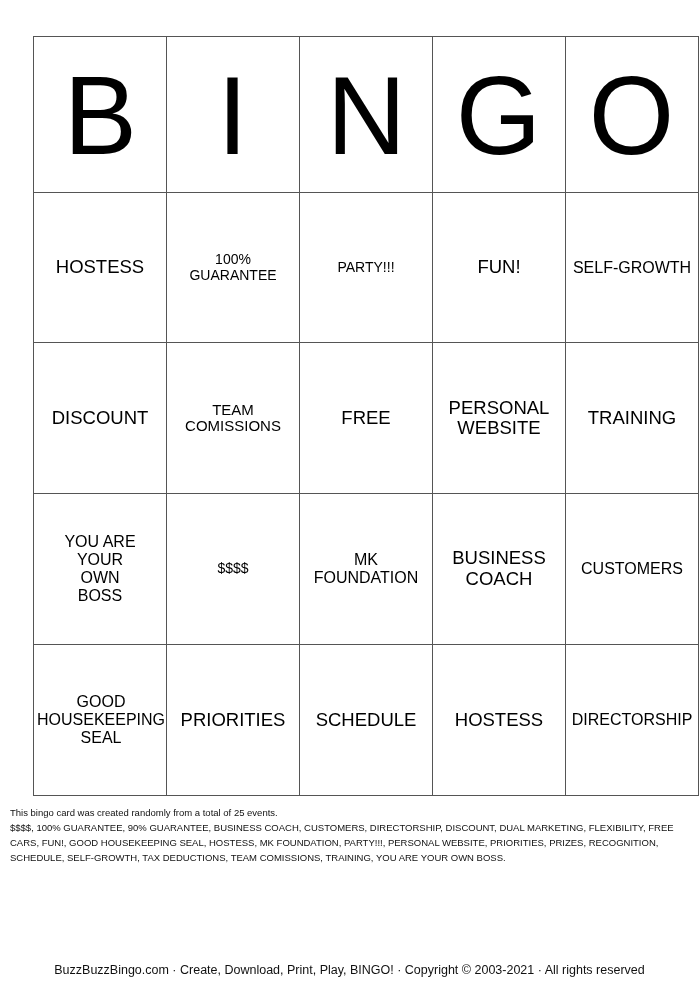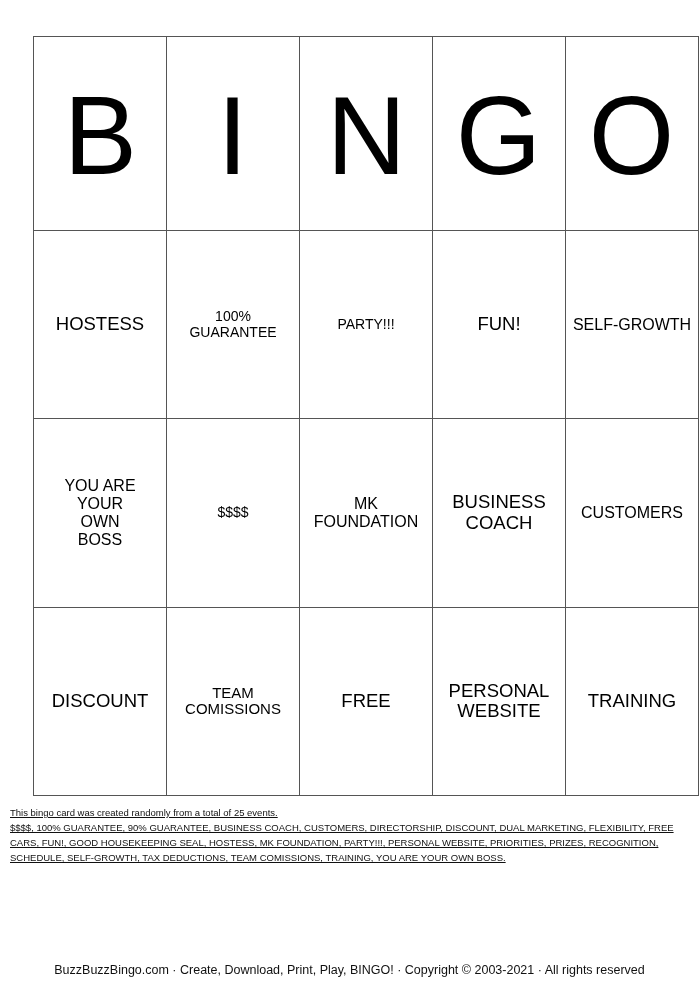--- a/index.html
+++ b/index.html
@@ -29,21 +29,21 @@
     .s18 { font-size: 18.5px; }
     .s17 { font-size: 14px; }
     .s16 { font-size: 16px; }
     .s15 { font-size: 15px; }
     .s14 { font-size: 16px; }
     .cell-text { white-space: pre-line; display: inline-block; }
     .info {
       position: absolute; left: 10px; top: 805px; width: 680px;
       font-size: 9.5px; line-height: 15px; color: #111;
     }
-    .info p { margin: 0; text-decoration: underline; }
+    .info p { margin: 0; }
     .footer {
       position: absolute; left: 0; top: 963px; width: 699px;
       text-align: center; font-size: 12.5px; color: #111;
     }
   </style>
 </head>
 <body>
 
 <table class="card">
   <tbody>
@@ -56,39 +56,48 @@
     </tr>
     <tr>
       <td class="s18"><span class="cell-text">HOSTESS</span></td>
       <td class="s17"><span class="cell-text">100%
 GUARANTEE</span></td>
       <td class="s17"><span class="cell-text">PARTY!!!</span></td>
       <td class="s18"><span class="cell-text">FUN!</span></td>
       <td class="s14"><span class="cell-text">SELF-GROWTH</span></td>
     </tr>
     <tr>
+      <td class="s18"><span class="cell-text">DISCOUNT</span></td>
+      <td class="s15"><span class="cell-text">TEAM
+COMISSIONS</span></td>
+      <td class="s18"><span class="cell-text">FREE</span></td>
+      <td class="s18"><span class="cell-text">PERSONAL
+WEBSITE</span></td>
+      <td class="s18"><span class="cell-text">TRAINING</span></td>
+    </tr>
+    <tr>
       <td class="s16"><span class="cell-text">YOU ARE
 YOUR
 OWN
 BOSS</span></td>
       <td class="s17"><span class="cell-text">$$$$</span></td>
       <td class="s16"><span class="cell-text">MK
 FOUNDATION</span></td>
       <td class="s18"><span class="cell-text">BUSINESS
 COACH</span></td>
       <td class="s16"><span class="cell-text">CUSTOMERS</span></td>
     </tr>
     <tr>
-      <td class="s18"><span class="cell-text">DISCOUNT</span></td>
-      <td class="s15"><span class="cell-text">TEAM
-COMISSIONS</span></td>
-      <td class="s18"><span class="cell-text">FREE</span></td>
-      <td class="s18"><span class="cell-text">PERSONAL
-WEBSITE</span></td>
-      <td class="s18"><span class="cell-text">TRAINING</span></td>
+      <td class="s14"><span class="cell-text">GOOD
+HOUSEKEEPING
+SEAL</span></td>
+      <td class="s18"><span class="cell-text">PRIORITIES</span></td>
+      <td class="s18"><span class="cell-text">SCHEDULE</span></td>
+      <td class="s18"><span class="cell-text">HOSTESS</span></td>
+      <td class="s14"><span class="cell-text">DIRECTORSHIP</span></td>
     </tr>
   </tbody>
 </table>
 
 <div class="info">
   <p>This bingo card was created randomly from a total of 25 events.</p>
   <p>$$$$, 100% GUARANTEE, 90% GUARANTEE, BUSINESS COACH, CUSTOMERS, DIRECTORSHIP, DISCOUNT, DUAL MARKETING, FLEXIBILITY, FREE CARS, FUN!, GOOD HOUSEKEEPING SEAL, HOSTESS, MK FOUNDATION, PARTY!!!, PERSONAL WEBSITE, PRIORITIES, PRIZES, RECOGNITION, SCHEDULE, SELF-GROWTH, TAX DEDUCTIONS, TEAM COMISSIONS, TRAINING, YOU ARE YOUR OWN BOSS.</p>
 </div>
 
 <div class="footer">BuzzBuzzBingo.com · Create, Download, Print, Play, BINGO! · Copyright © 2003-2021 · All rights reserved</div>

